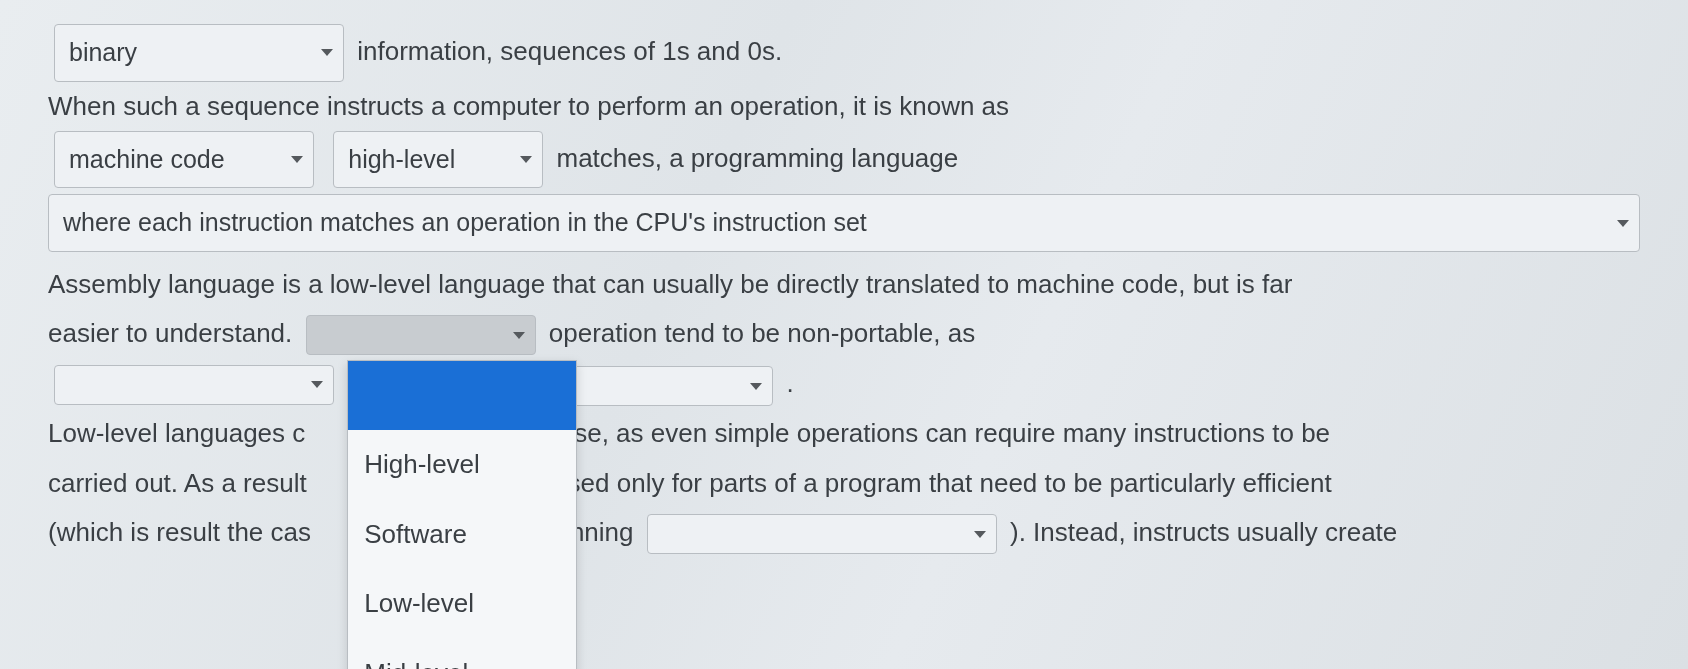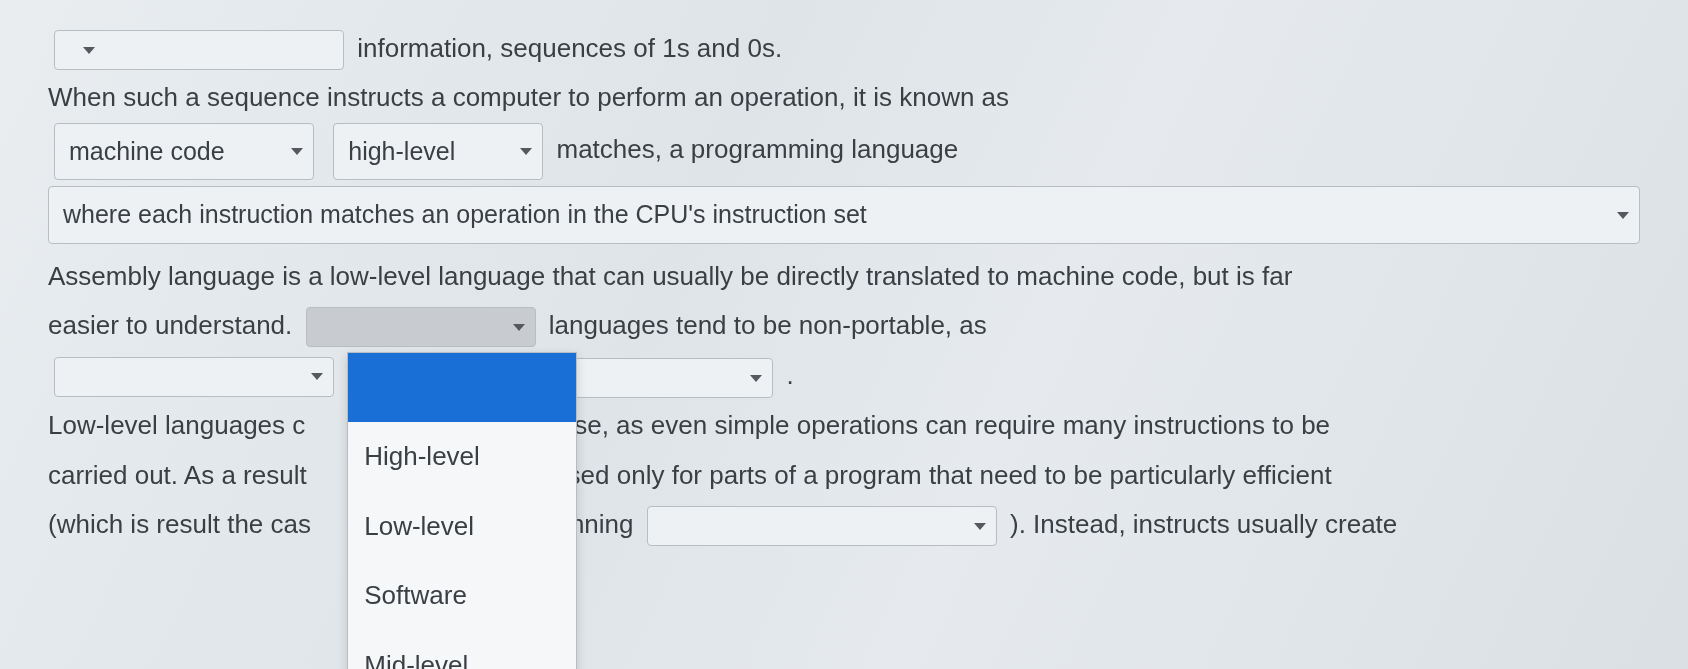--- a/index.html
+++ b/index.html
@@ -74,20 +74,21 @@
   .br { display: block; height: 0; }
 </style>
 </head>
 <body>
 
 
 
 <div class="flow">
 
   <span class="dd w1">
+    <span class="val">binary</span>
     <span class="caret"></span>
   </span>
   <span>information, sequences of 1s and 0s.</span>
 
   <span class="br"></span>
 
   <span>When such a sequence instructs a computer to perform an operation, it is known as</span>
 
   <span class="br"></span>
 
@@ -106,39 +107,39 @@
     <span class="caret"></span>
   </span>
 
   <span>Assembly language is a low-level language that can usually be directly translated to machine code, but is far</span>
   <span class="br"></span>
   <span>easier to understand.</span>
   <span class="dd grey w4">
     <span class="val"></span>
     <span class="caret"></span>
   </span>
-  <span>languages tend to be non-portable, as</span>
+  <span>operation tend to be non-portable, as</span>
 
   <span class="br"></span>
 
   <span class="dd w5">
     <span class="val"></span>
     <span class="caret"></span>
   </span>
 
   <span class="menu-wrap">
     <span class="dd w6">
       <span class="val"></span>
       <span class="caret"></span>
     </span>
     <div class="menu" id="open-menu">
         <div class="opt sel">&nbsp;</div>
         <div class="opt">High-level</div>
+        <div class="opt">Software</div>
         <div class="opt">Low-level</div>
-        <div class="opt">Software</div>
         <div class="opt">Mid-level</div>
       </div>
   </span>
   <span>.</span>
 
   <span class="br"></span>
 
   
   <span>Low-level languages c</span>
   <span style="display:inline-block;width:240px;"></span>

